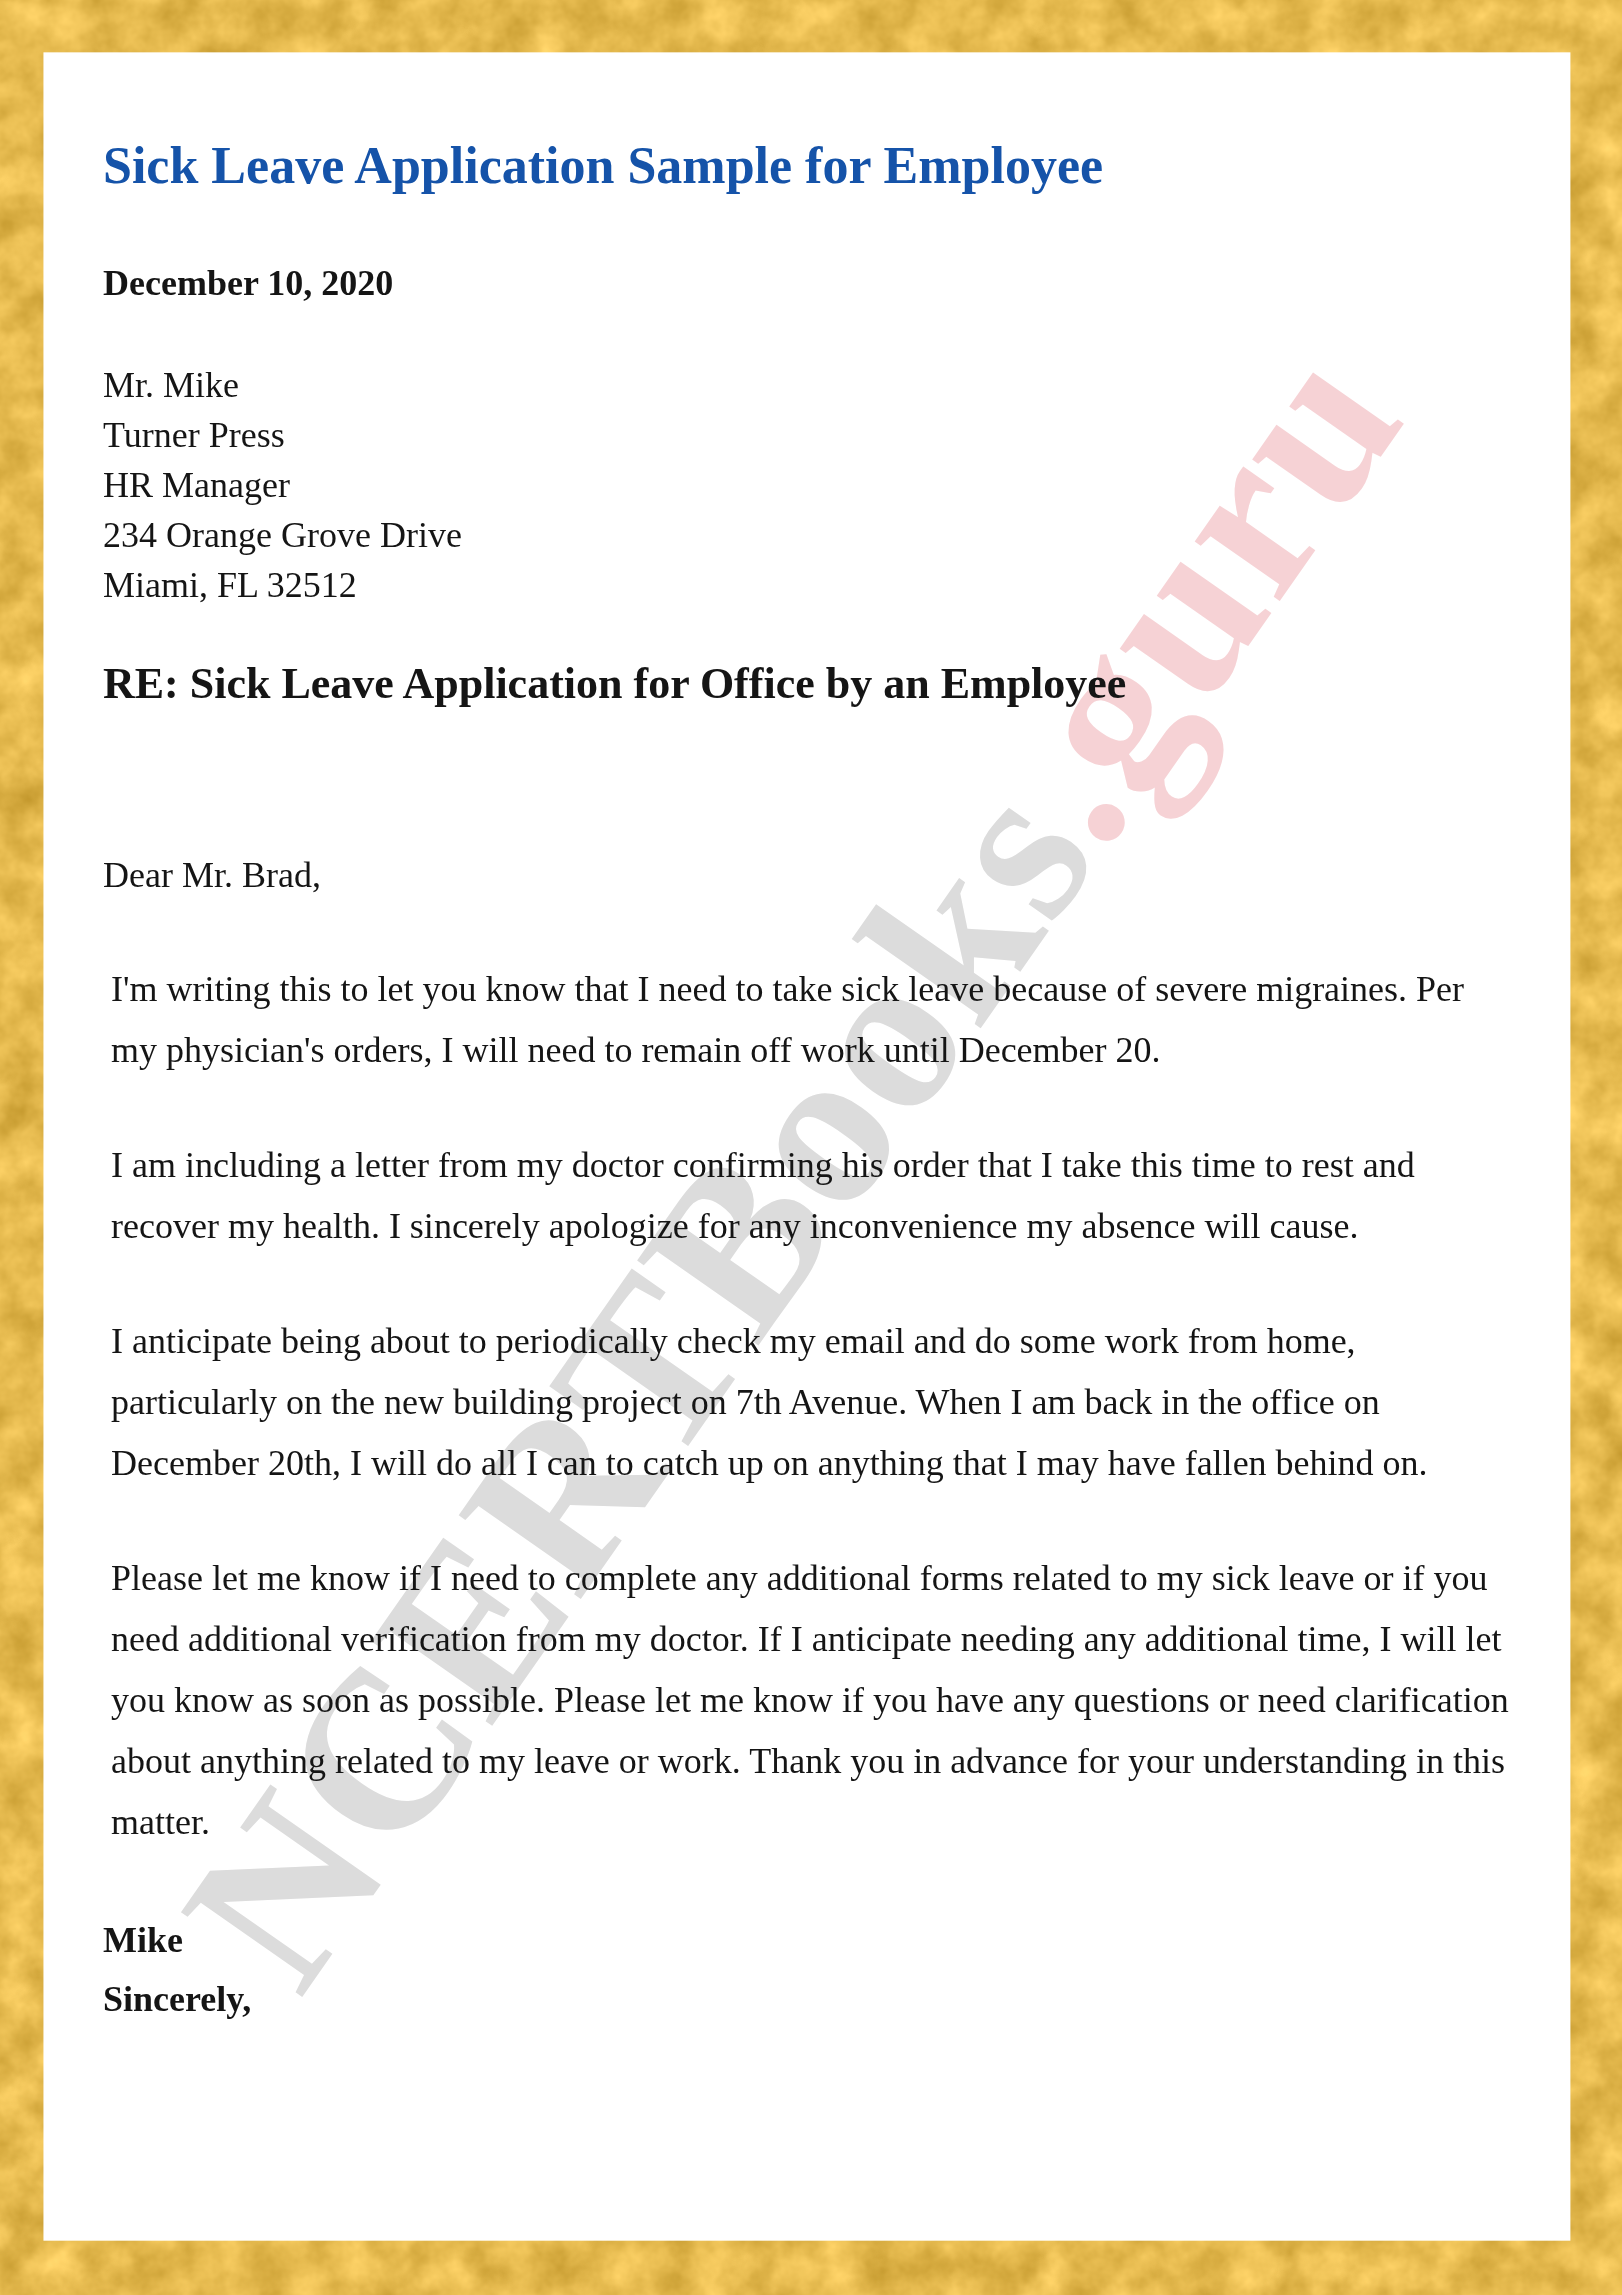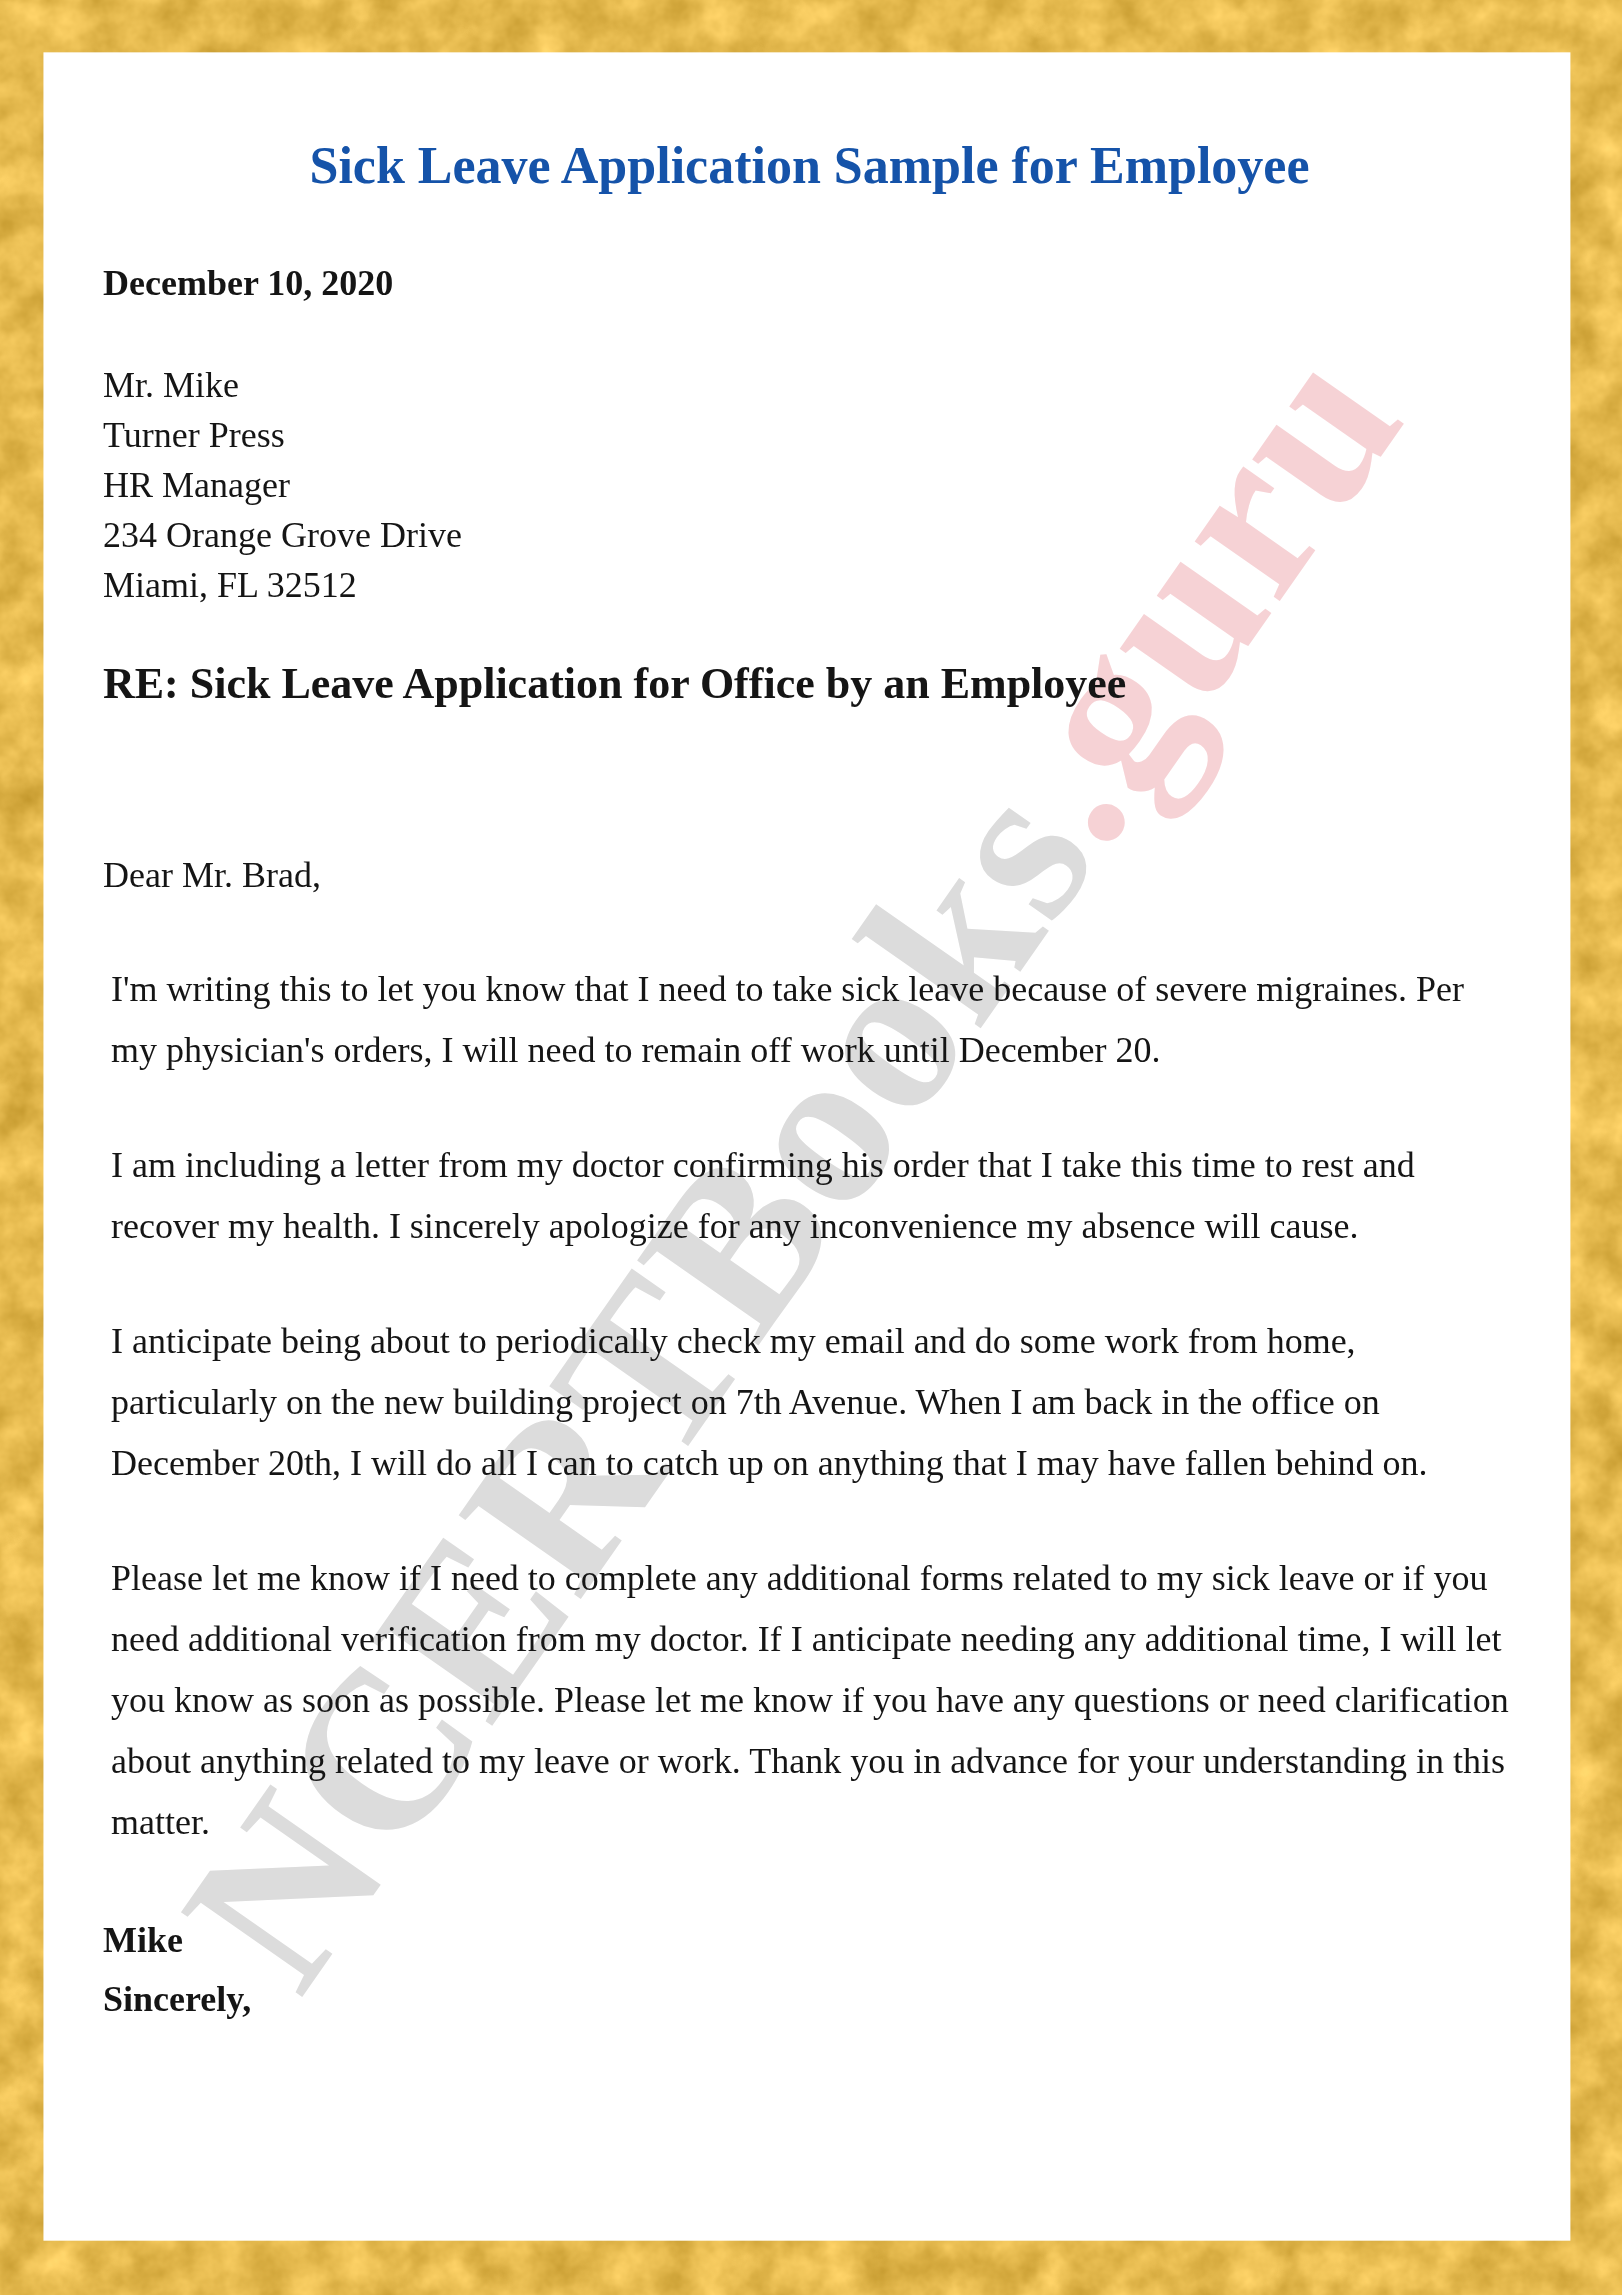--- a/index.html
+++ b/index.html
@@ -16,21 +16,21 @@
     position:absolute;left:792px;top:1165px;
     transform:translate(-50%,-50%) rotate(-55deg);
     transform-origin:center center;
     font-size:226px;font-weight:700;white-space:nowrap;
     letter-spacing:2.6px;z-index:1;user-select:none;
   }
   .wm-main{color:var(--wm_gray,#dcdcdc);}
   .wm-suffix{color:var(--wm_pink,#f6d2d5);}
   .content{position:absolute;left:103px;top:52px;width:1413px;z-index:2;}
   .title{
-    margin:82px 0 0 0;text-align:center;
+    margin:82px 0 0 0;
     color:var(--title_blue,#1553a9);
     font-size:52px;line-height:63px;font-weight:700;
   }
   .date{margin-top:56px;font-size:36px;line-height:60px;font-weight:700;}
   .address{margin-top:47px;font-size:36px;line-height:50px;font-weight:400;}
   .re{margin-top:44px;font-size:44px;line-height:60px;font-weight:700;}
   .salutation{margin-top:131px;font-size:36px;line-height:60px;font-weight:400;}
   .para{margin:54px 0 0 8px;font-size:36px;line-height:61px;font-weight:400;}
   .closing{margin-top:58px;font-size:36px;line-height:59px;font-weight:700;}
 </style>

